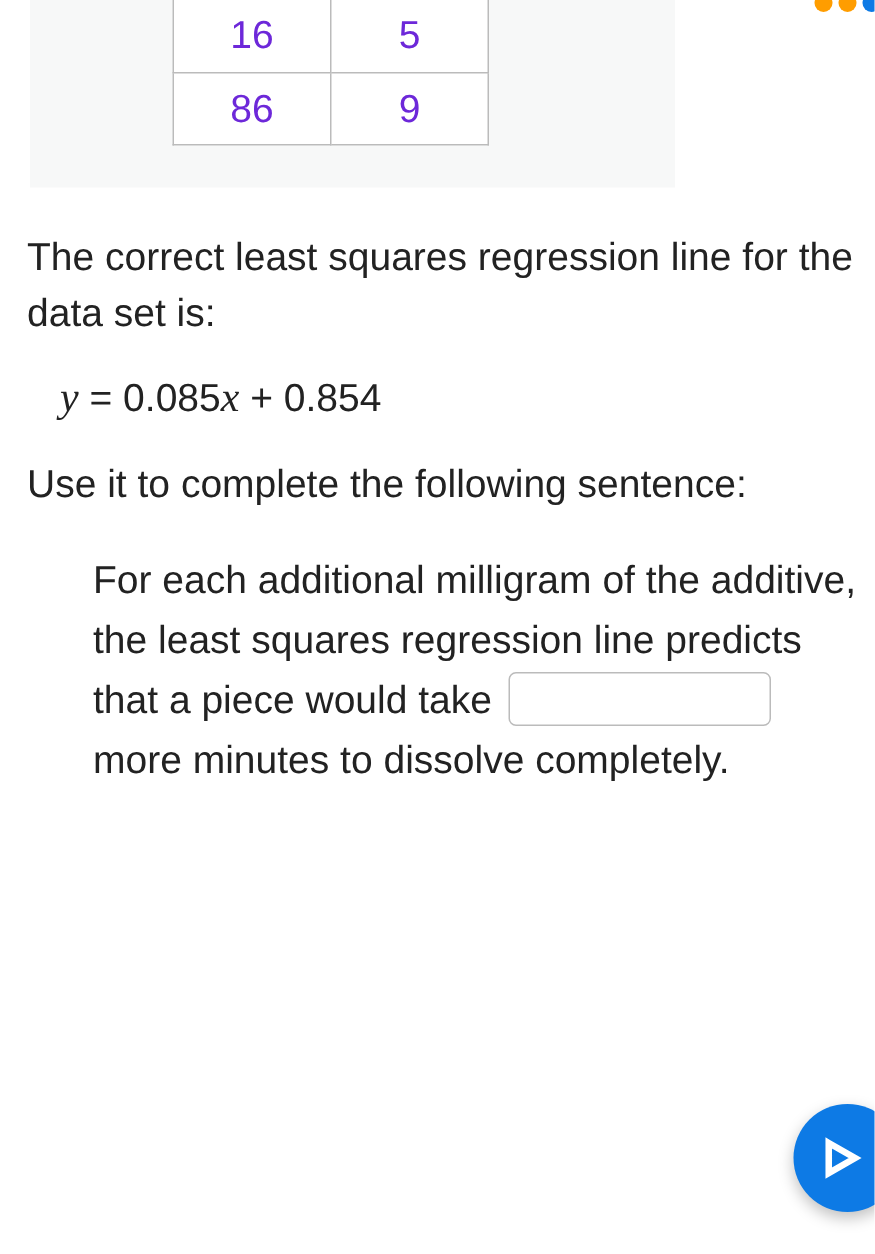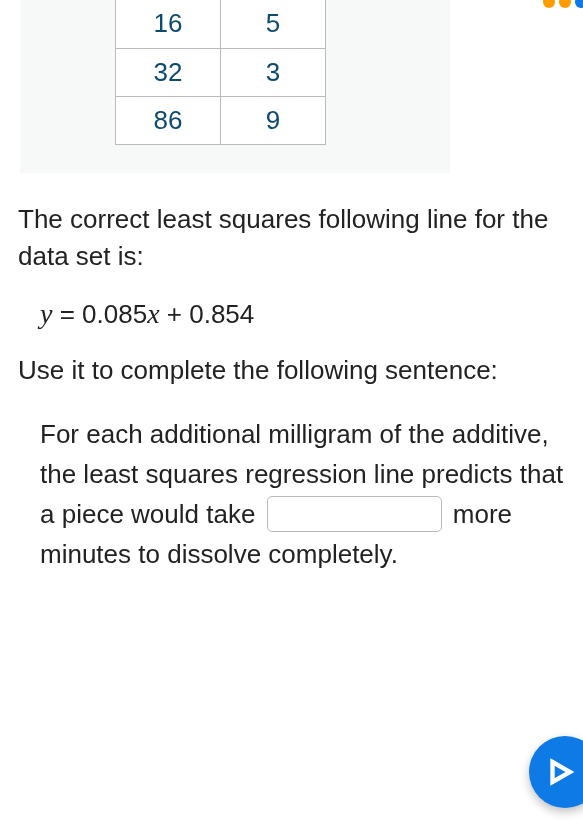--- a/index.html
+++ b/index.html
@@ -25,21 +25,21 @@
     }
     table {
       border-collapse: collapse;
       margin-left: 95px;
       background: #fff;
     }
     table td {
       border: 1px solid #bbb;
       text-align: center;
       font-size: 26px;
-      color: #0c4a6e;
+      color: #6d28d9;
       height: 48px;
       vertical-align: middle;
     }
     table td:first-child {
       width: 105px;
     }
     table td:last-child {
       width: 105px;
     }
     table tr:first-child td {
@@ -54,20 +54,21 @@
       font-size: 26px;
     }
     .ital {
       font-style: italic;
       font-family: 'Times New Roman', Times, serif;
       font-size: 28px;
     }
     .sentence-block {
       padding: 24px 2px 0 40px;
       line-height: 1.55;
+      margin-left: 22px;
     }
     .answer-input {
       display: inline-block;
       width: 175px;
       height: 36px;
       border: 1.5px solid #bbb;
       border-radius: 5px;
       vertical-align: middle;
       font-size: 22px;
       padding: 0 6px;
@@ -125,32 +126,28 @@
 </div>
 
 <div class="table-wrapper">
   <table>
     <tbody>
         <tr>
       <td>16</td>
       <td>5</td>
     </tr>
     <tr>
-      <td>32</td>
-      <td>3</td>
-    </tr>
-    <tr>
       <td>86</td>
       <td>9</td>
     </tr>
   </tbody>
     </table>
 </div>
 
-<div class="prose">The correct least squares following line for the data set is:</div>
+<div class="prose">The correct least squares regression line for the data set is:</div>
 
 <div class="equation">
   <span class="ital">y</span><span> = 0.085</span><span class="ital">x</span><span> + 0.854</span>
 </div>
 
 <div class="prose" style="padding-top:0;">Use it to complete the following sentence:</div>
 
 <div class="sentence-block">
   <span>For each additional milligram of the additive, the least squares regression line predicts that a piece would take </span><input type="text" class="answer-input" value="" style=""><span> more minutes to dissolve completely.</span>
 </div>

